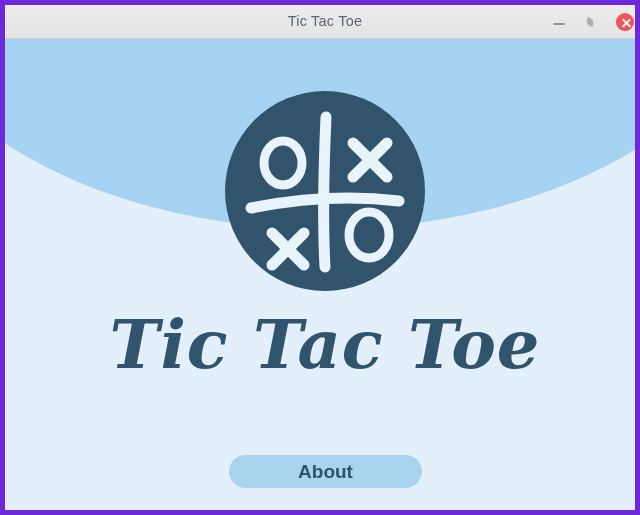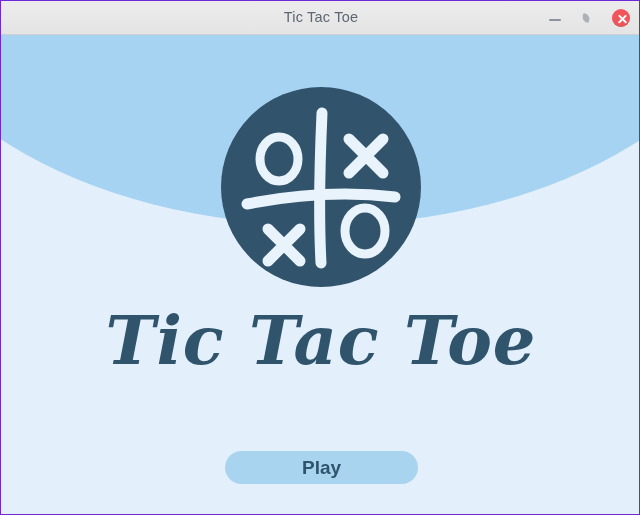--- a/index.html
+++ b/index.html
@@ -12,21 +12,21 @@
     font-family: "Liberation Sans", sans-serif;
   }
 
   #app-window {
     position: absolute;
     left: 0;
     top: 0;
     width: 640px;
     height: 515px;
     box-sizing: border-box;
-    border: 1px solid #6d28d9;
+    border: 5px solid #6d28d9;
     background: #a3a3a3;
     overflow: hidden;
   }
 
   
   #titlebar {
     position: absolute;
     left: 0; top: 0;
     width: 640px;
     height: 34px;
@@ -207,16 +207,16 @@
           <path d="M128 52 L 162 86 M162 52 L 128 86" stroke-width="11"></path>
 
           <path d="M47 142 L 79 174 M79 142 L 47 174" stroke-width="11"></path>
         </g>
       </svg>
     </div>
 
     <div id="brand-title">Tic Tac Toe</div>
 
 
-    <button class="menu-button" id="btn-about">Play</button>
+    <button class="menu-button" id="btn-about">About</button>
 
   </div>
 </div>
 
 </body></html>

